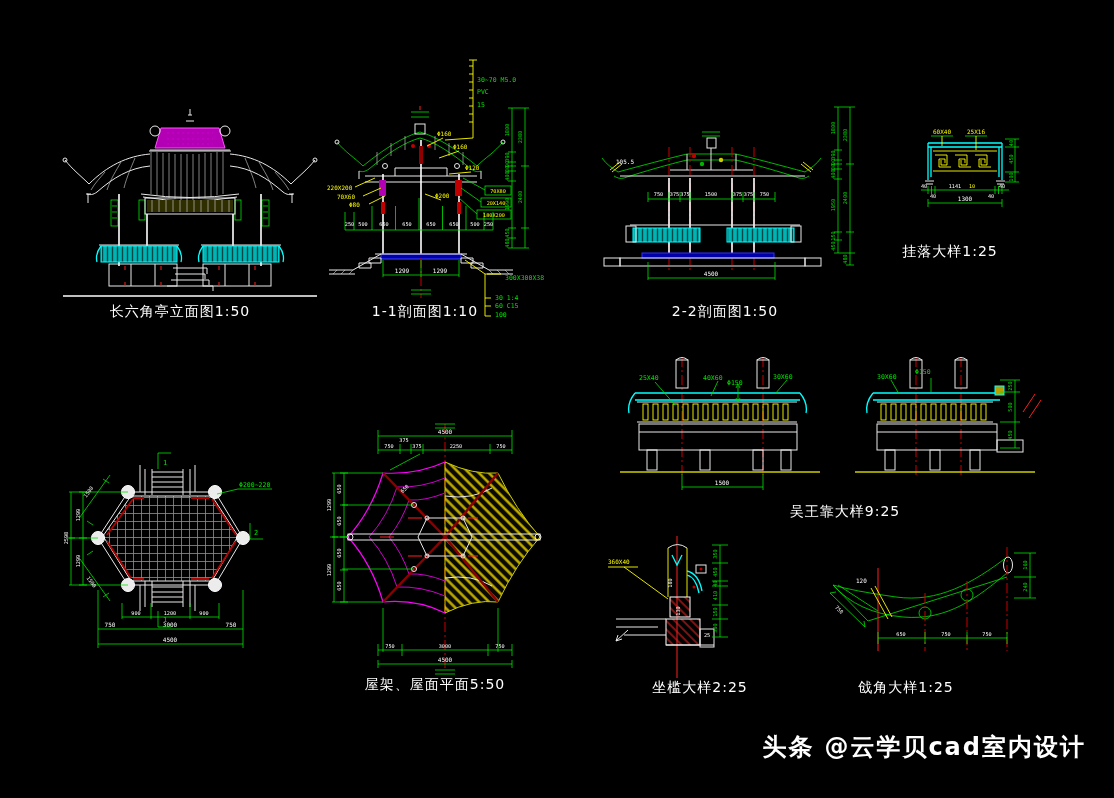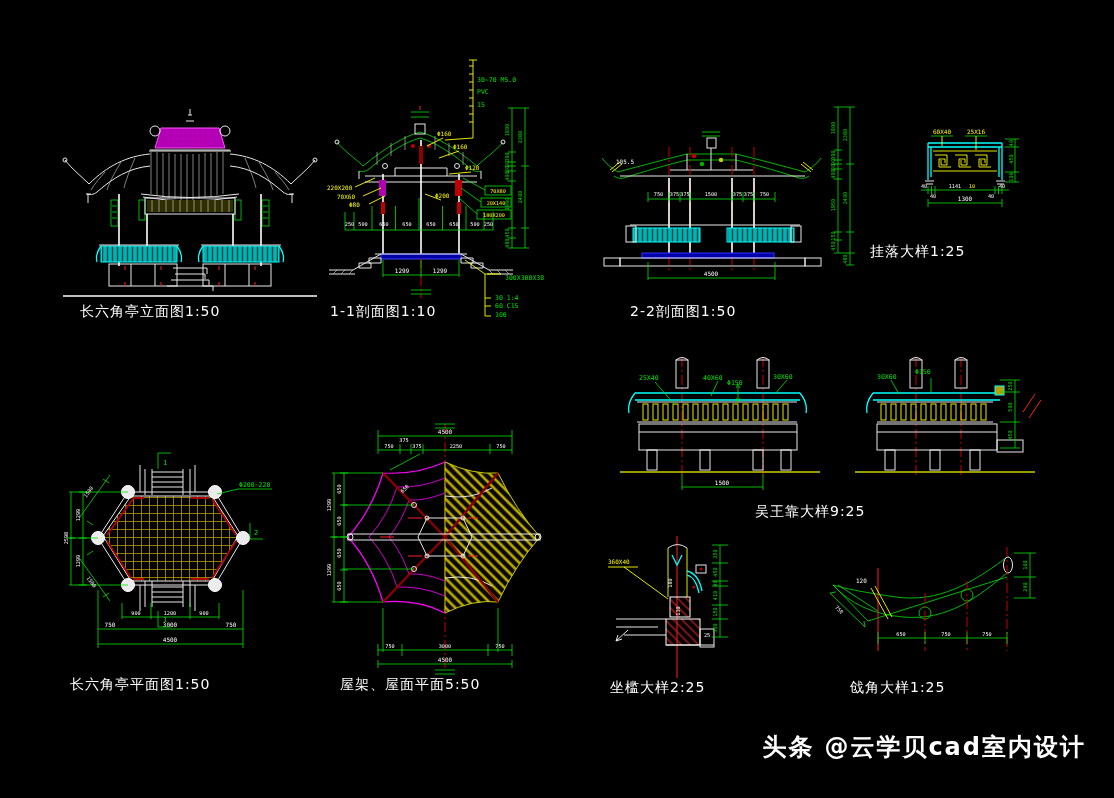--- a/index.html
+++ b/index.html
@@ -1,18 +1,18 @@
 <!DOCTYPE html>
 <html><head>
 <meta charset="utf-8">
 <style>
   html,body{margin:0;padding:0;background:#000}
   .canvas{position:relative;width:1114px;height:798px;background:#000;overflow:hidden;font-family:"DejaVu Sans",sans-serif}
   svg.panel{position:absolute;overflow:visible}
-  .cap{position:absolute;color:#fff;font:14px "DejaVu Sans",sans-serif;text-align:left;letter-spacing:1px;white-space:nowrap}
+  .cap{position:absolute;color:#fff;font:14px "DejaVu Sans",sans-serif;text-align:center;letter-spacing:1px;white-space:nowrap}
   .wm{position:absolute;top:731px;right:28px;color:#fff;font-weight:bold;font-size:24px;letter-spacing:2px;white-space:nowrap}
   .wm .brand{margin-right:10px;font-weight:900}
   
   .sg{stroke:#00e400;fill:none;stroke-width:.8}
   .sw{stroke:#e9e9e9;fill:none;stroke-width:1}
   .swt{stroke:#d8d8d8;fill:none;stroke-width:.6}
   .sw2{stroke:#fff;fill:none;stroke-width:1.6}
   .sc{stroke:#00ffff;fill:none;stroke-width:1.3}
   .sm{stroke:#ff00ff;fill:none;stroke-width:1.2}
   .sm2{stroke:#cc00cc;fill:none;stroke-width:1}
@@ -366,21 +366,20 @@
     <path class="sg" d="M193,64h34M193,64L172,69"></path>
     <text class="tg ta" x="194" y="62">Φ200~220</text>
   </g>
   <g>
     <path class="sg" d="M113,28v16M113,28h13M113,186v16M113,202h13M205,98v16M205,114h13"></path>
     <text class="tg t7" x="120" y="40">1</text>
     <text class="tg t7" x="120" y="197">1</text>
     <text class="tg t7" x="211" y="110">2</text>
   </g>
 </svg>
-<div class="cap" style="left:70px;top:676px;width:200px">长六角亭平面图1:50</div>
 
 <svg class="panel" style="left:320px;top:418px" width="240" height="265">
   <path class="srd" d="M125,6V252"></path>
   <g>
     <path d="M125,44 Q153,57 178,55 Q196,92 220,119 Q196,146 178,184 Q153,181 125,195 Z" fill="url(#patY)" stroke="#cccc00" stroke-width="1"></path>
     <path class="sw" d="M125,78 Q152,82 172,70M125,160 Q152,156 172,168" stroke-width=".8"></path>
   </g>
   <g>
     <path class="sm" d="M125,44 Q97,57 63,55 Q52,92 28,119 Q52,146 63,184 Q97,181 125,195"></path>
     <path class="sm2" d="M125,60 Q101,70 77,69 Q68,98 49,119 Q68,140 77,169 Q101,168 125,178"></path>
@@ -582,17 +581,17 @@
     <text class="tw ts" x="93" y="103">650</text>
     <text class="tw ts" x="138" y="103">750</text>
     <text class="tw ts" x="179" y="103">750</text>
   </g>
   <g>
     <path class="sg" d="M222,20V65M206,20h22M206,44h22M206,65h22"></path>
     <text class="tg ts" transform="rotate(-90 219 32)" x="219" y="32">160</text>
     <text class="tg ts" transform="rotate(-90 219 54)" x="219" y="54">240</text>
   </g>
 </svg>
-<div class="cap" style="left:850px;top:679px;width:180px">戗角大样1:25</div>
+<div class="cap" style="left:816px;top:679px;width:180px">戗角大样1:25</div>
 
 <div class="wm"><span class="brand">头条</span><span>@云学贝cad室内设计</span></div>
 
 </div>
 
 </body></html>

